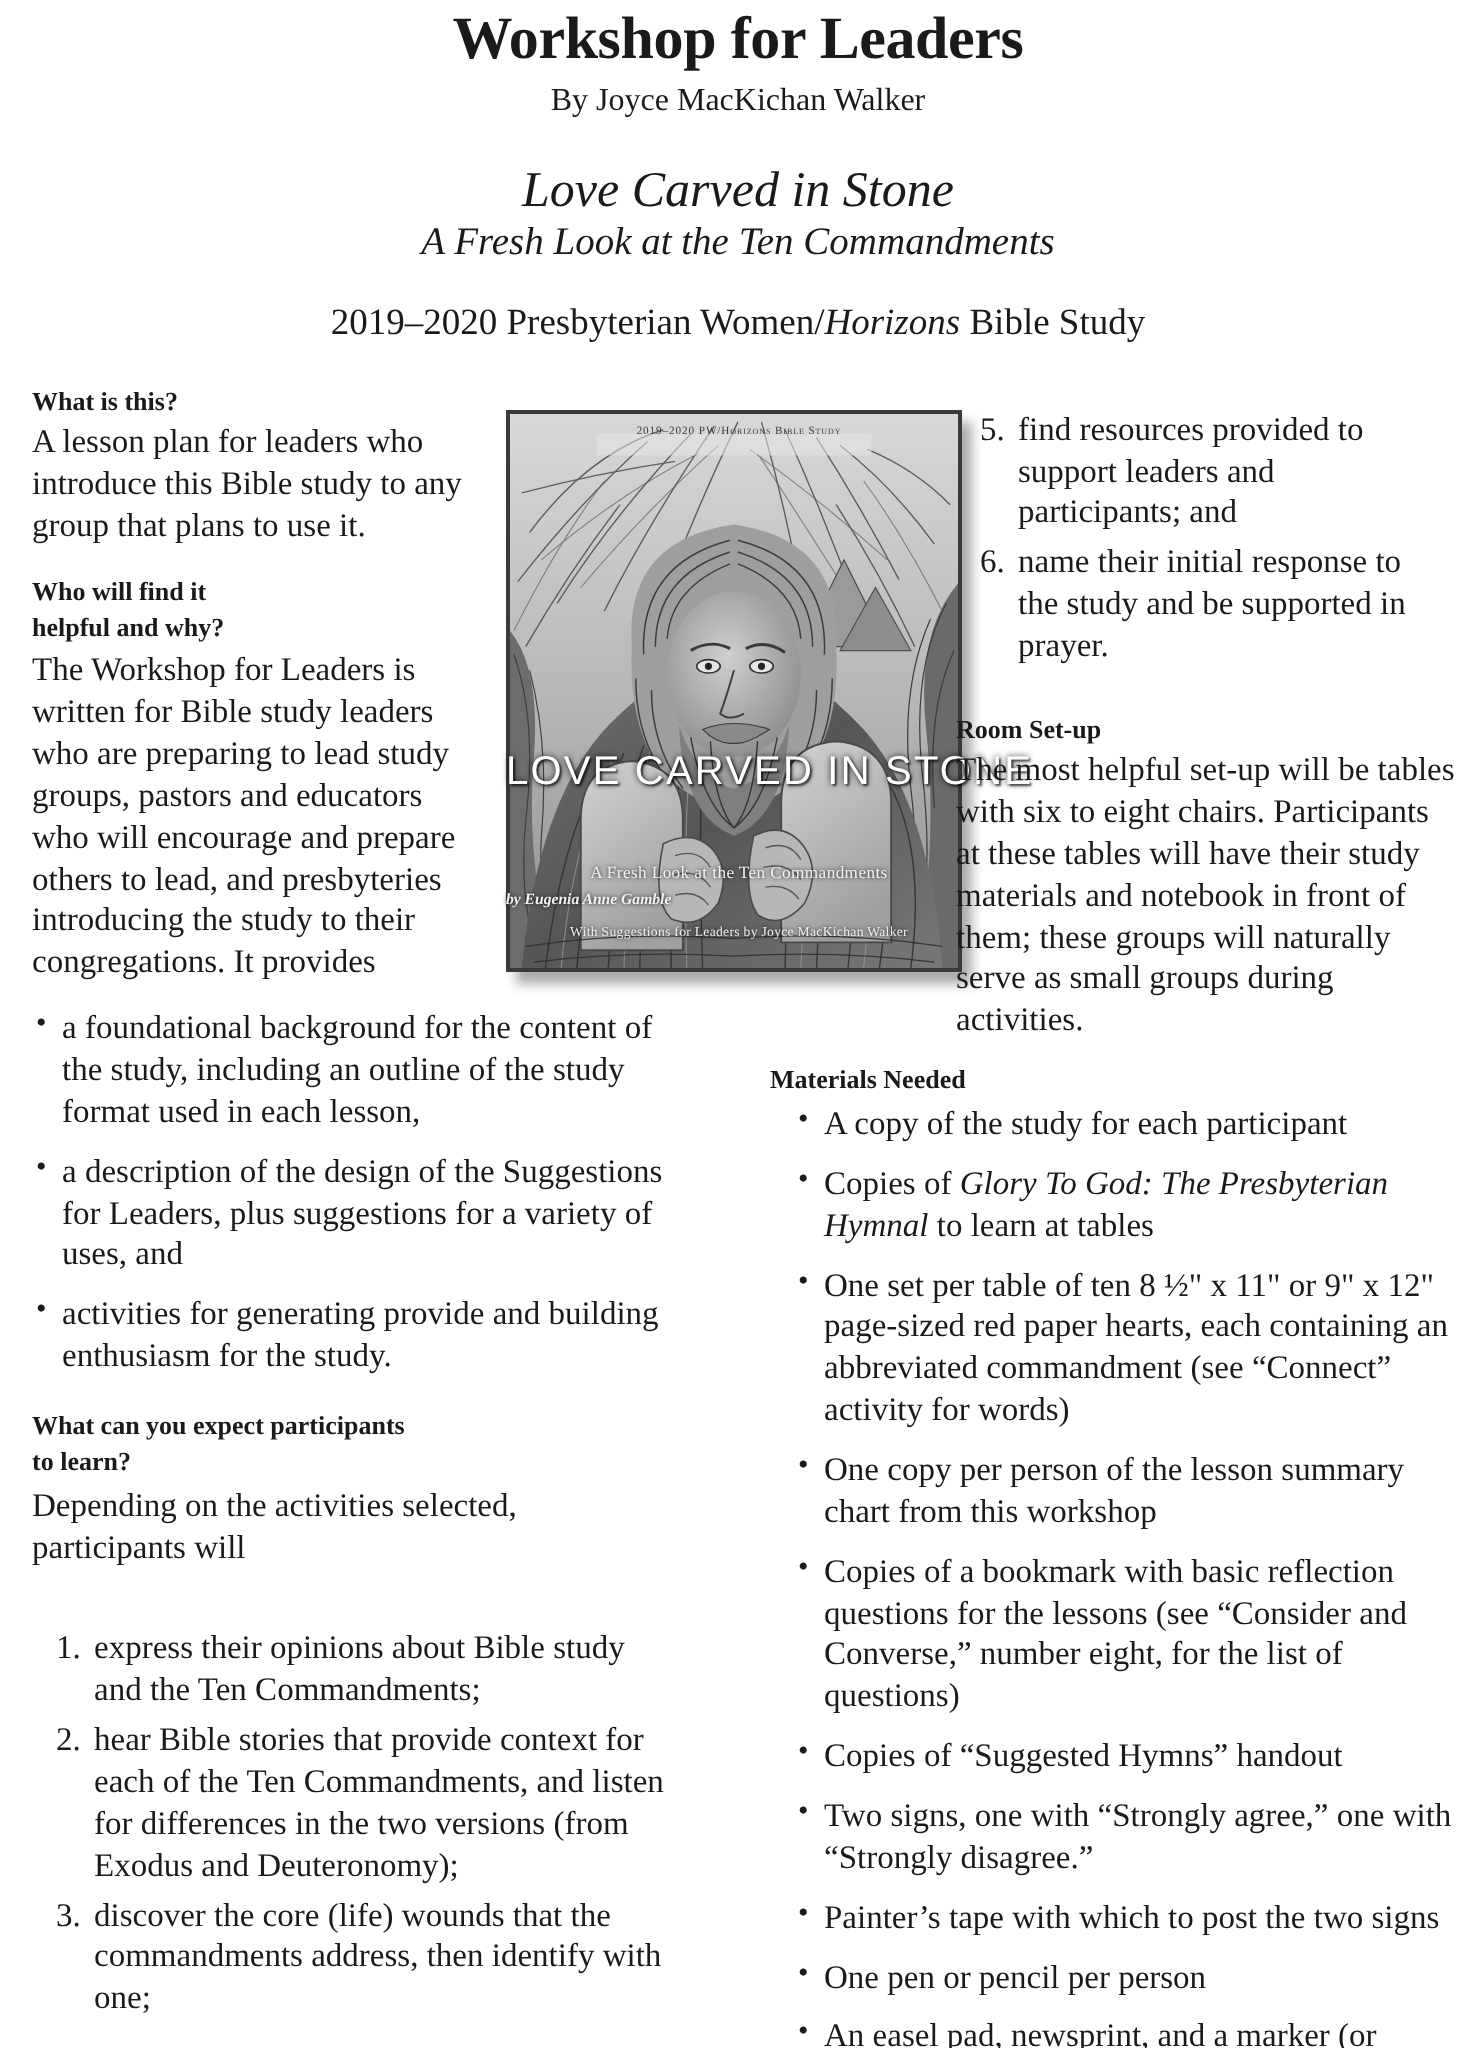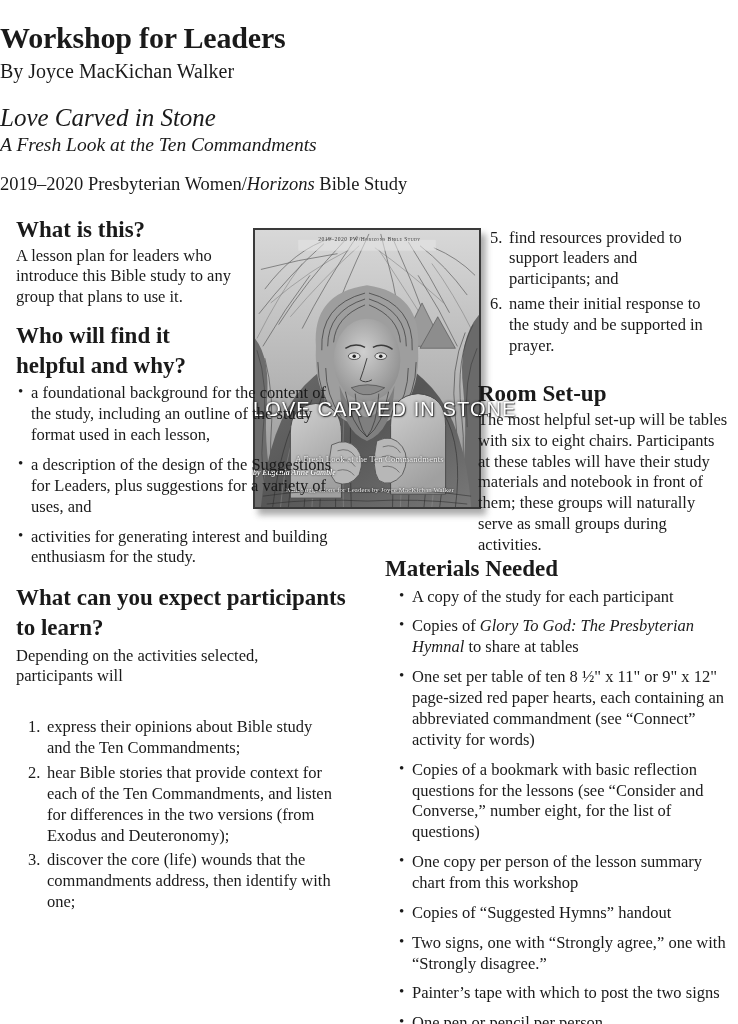--- a/index.html
+++ b/index.html
@@ -11,30 +11,30 @@
   body {
     width: 738px;
     height: 1024px;
     position: relative;
     font-family: "Liberation Serif", "DejaVu Serif", serif;
     color: #1a1a1a;
     overflow: hidden;
   }
 
   
-  .header { padding-top: 22px; }
+  .header { text-align: center; padding-top: 4px; }
   .doc-title {
     font-size: 30px;
     font-weight: bold;
     letter-spacing: -0.2px;
     line-height: 1.08;
     margin: 0;
   }
   .doc-byline {
-    font-size: 20px;
+    font-size: 16px;
     margin-top: 5px;
     line-height: 1.2;
   }
   .study-title {
     font-size: 25px;
     font-style: italic;
     font-weight: normal;
     margin-top: 21px;
     line-height: 1.1;
   }
@@ -69,21 +69,21 @@
     width: 250px;
   }
   .col-right-wide {
     position: absolute;
     left: 385px;
     top: 339px;
     width: 345px;
   }
 
   h2.sec {
-    font-size: 23px;
+    font-size: 13px;
     font-weight: bold;
     margin: 0 0 3px 0;
     line-height: 1.18;
   }
 
   p.body {
     font-size: 16.5px;
     line-height: 1.265;
     margin: 0 0 14px 0;
   }
@@ -391,25 +391,26 @@
     <div class="cover-leaders">With Suggestions for Leaders by Joyce MacKichan Walker</div>
   </div>
 
   <div class="col-left">
 
     <h2 class="sec">What is this?</h2>
     <p class="body" style="width:215px">A lesson plan for leaders who introduce this Bible study to any group that plans to use it.</p>
 
     <h2 class="sec">Who will find it</h2>
     <h2 class="sec" style="margin-bottom:4px">helpful and why?</h2>
+    <p class="body" style="width:215px;margin-bottom:12px">The Workshop for Leaders is written for Bible study leaders who are preparing to lead study groups, pastors and educators who will encourage and prepare others to lead, and presbyteries introducing the study to their congregations. It provides</p>
 
     <ul class="bul">
       <li>a foundational background for the content of the study, including an outline of the study format used in each lesson,</li>
       <li>a description of the design of the Suggestions for Leaders, plus suggestions for a variety of uses, and</li>
-      <li>activities for generating interest and building enthusiasm for the study.</li>
+      <li>activities for generating provide and building enthusiasm for the study.</li>
     </ul>
 
     <div class="gap-lg"></div>
 
     <h2 class="sec">What can you expect participants</h2>
     <h2 class="sec" style="margin-bottom:4px">to learn?</h2>
     <p class="body" style="width:250px;margin-bottom:30px">Depending on the activities selected, participants will</p>
 
     <ol class="num">
       <li>express their opinions about Bible study and the Ten Commandments;</li>
@@ -429,24 +430,24 @@
 
     <h2 class="sec">Room Set-up</h2>
     <p class="body last">The most helpful set-up will be tables with six to eight chairs. Participants at these tables will have their study materials and notebook in front of them; these groups will naturally serve as small groups during activities.</p>
   </div>
 
   <div class="col-right-wide">
     <h2 class="sec" style="margin-bottom:5px">Materials Needed</h2>
 
     <ul class="bul" style="padding-left:12px">
       <li><span>A copy of the study for each participant</span><span class="ital"></span><span></span></li>
-      <li><span>Copies of </span><span class="ital">Glory To God: The Presbyterian Hymnal</span><span> to share at tables</span></li>
+      <li><span>Copies of </span><span class="ital">Glory To God: The Presbyterian Hymnal</span><span> to learn at tables</span></li>
       <li><span>One set per table of ten 8 ½" x 11" or 9" x 12" page-sized red paper hearts, each containing an abbreviated commandment (see “Connect” activity for words)</span><span class="ital"></span><span></span></li>
+      <li><span>One copy per person of the lesson summary chart from this workshop</span><span class="ital"></span><span></span></li>
       <li><span>Copies of a bookmark with basic reflection questions for the lessons (see “Consider and Converse,” number eight, for the list of questions)</span><span class="ital"></span><span></span></li>
-      <li><span>One copy per person of the lesson summary chart from this workshop</span><span class="ital"></span><span></span></li>
       <li><span>Copies of “Suggested Hymns” handout</span><span class="ital"></span><span></span></li>
       <li><span>Two signs, one with “Strongly agree,” one with “Strongly disagree.”</span><span class="ital"></span><span></span></li>
       <li><span>Painter’s tape with which to post the two signs</span><span class="ital"></span><span></span></li>
       <li><span>One pen or pencil per person</span><span class="ital"></span><span></span></li>
       <li><span>An easel pad, newsprint, and a marker (or something similar)</span><span class="ital"></span><span></span></li>
     </ul>
   </div>
 
 </div>
 

